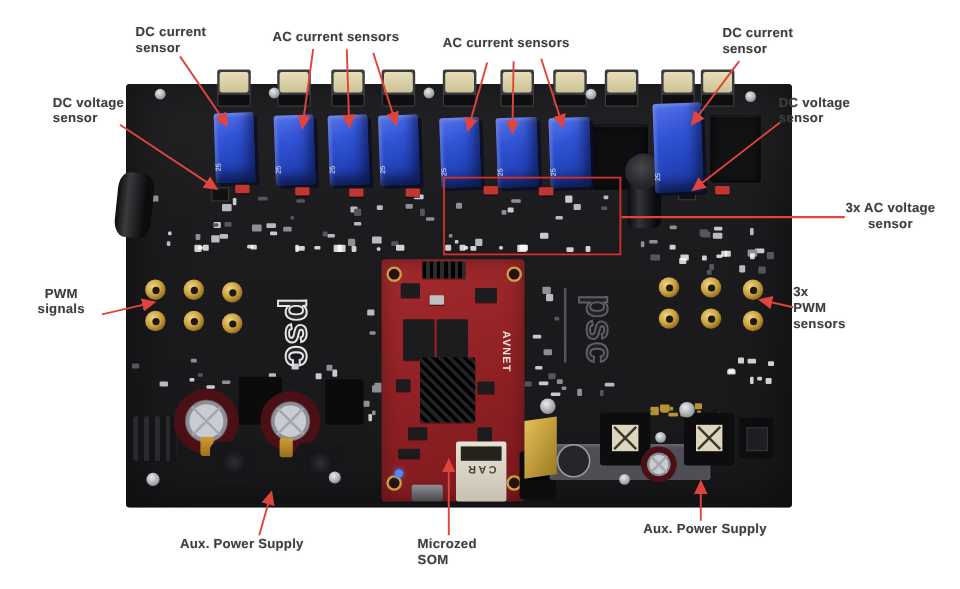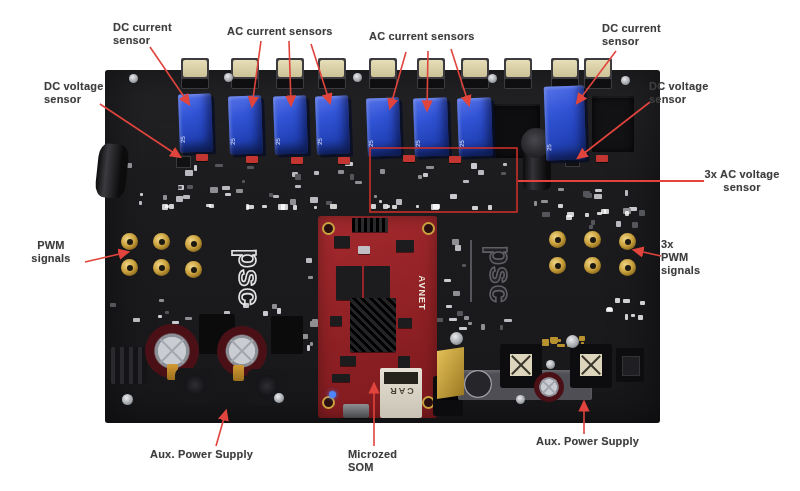--- a/index.html
+++ b/index.html
@@ -205,21 +205,21 @@
   <div class="note" style="left:44px;top:80px;">DC voltage
 sensor</div>
   <div class="note" style="left:649px;top:80px;">DC voltage
 sensor</div>
   <div class="note" style="left:700px;top:168px;width:84px;text-align:center;">3x AC voltage
 sensor</div>
   <div class="note" style="left:22px;top:239px;width:58px;text-align:center;">PWM
 signals</div>
   <div class="note" style="left:661px;top:238px;">3x
 PWM
-signals</div>
+sensors</div>
   <div class="note" style="left:150px;top:448px;">Aux. Power Supply</div>
   <div class="note" style="left:348px;top:448px;">Microzed
 SOM</div>
   <div class="note" style="left:536px;top:435px;">Aux. Power Supply</div>
 <div class="cmp term" style="left:181px;top:58px;">
       <div class="bkt"></div>
    <div class="cap"></div>
    <div class="base"></div>
     </div>
     <div class="cmp term" style="left:231px;top:58px;">

